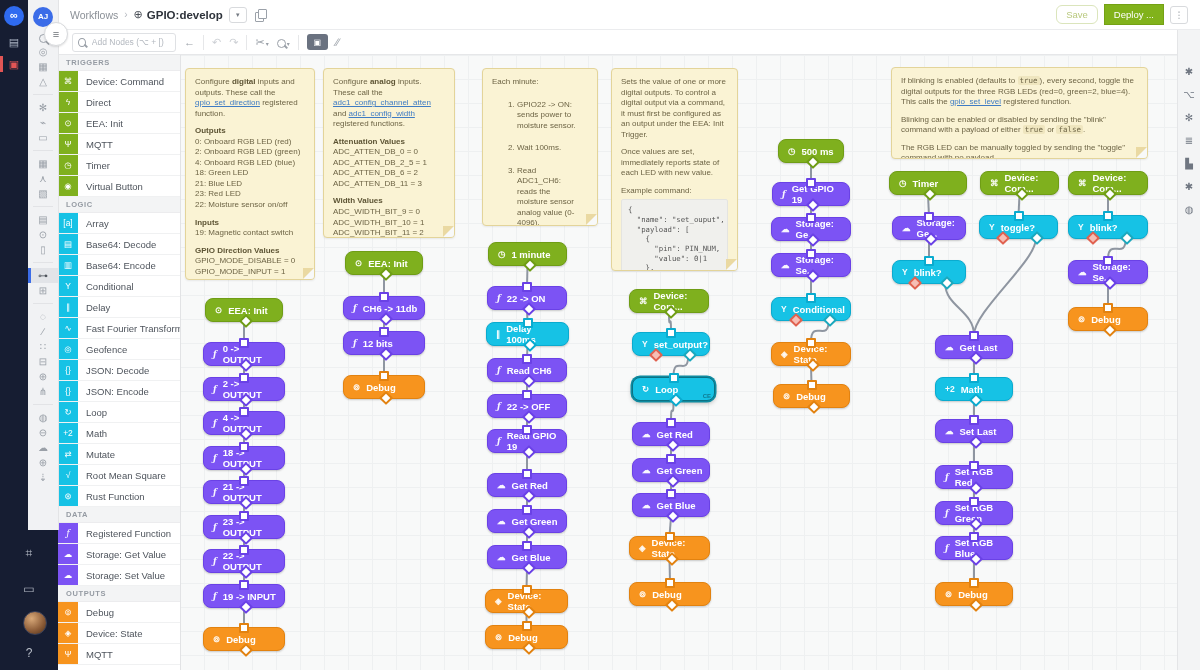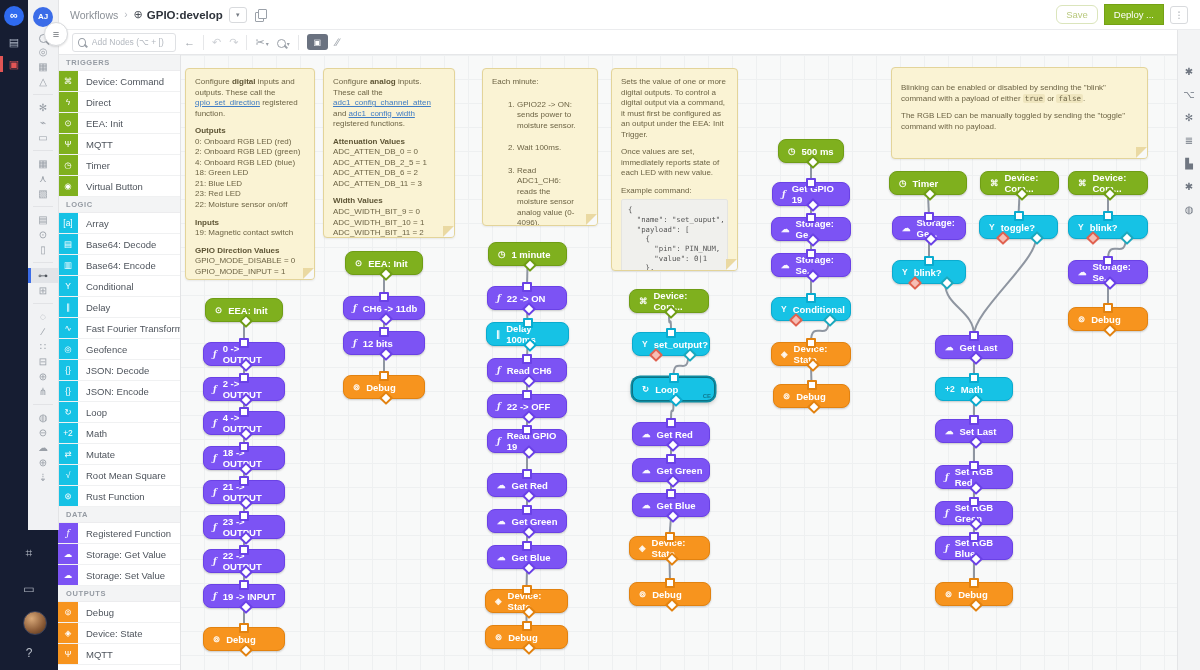--- a/index.html
+++ b/index.html
@@ -368,20 +368,21 @@
     {
       "pin": PIN_NUM,
       "value": 0|1
     },
     { ... },
     { ... }
   ]
 }</pre>
     </div>
     <div class="note" style="left: 711px; top: 12px; width: 257px; height: 92px;">
+      <div><span>If blinking is enabled (defaults to </span><span class="cchip">true</span><span>), every second, toggle the digital outputs for the three RGB LEDs (red=0, green=2, blue=4). This calls the </span><a>gpio_set_level</a><span> registered function.</span></div>
       <div class="gap"></div>
       <div><span>Blinking can be enabled or disabled by sending the "blink" command with a payload of either </span><span class="cchip">true</span><span> or </span><span class="cchip">false</span><span>.</span></div>
       <div class="gap"></div>
       <div><span>The RGB LED can be manually toggled by sending the "toggle" command with no payload.</span></div>
     </div>
     <svg width="998" height="615" class="edges">
       <path d="M64,267 L64,287" fill="none" stroke="#8f96a1" stroke-width="2"></path>
       <path d="M64,311 L64,322" fill="none" stroke="#8f96a1" stroke-width="2"></path>
       <path d="M64,346 L64,356" fill="none" stroke="#8f96a1" stroke-width="2"></path>
       <path d="M64,380 L64,391" fill="none" stroke="#8f96a1" stroke-width="2"></path>

